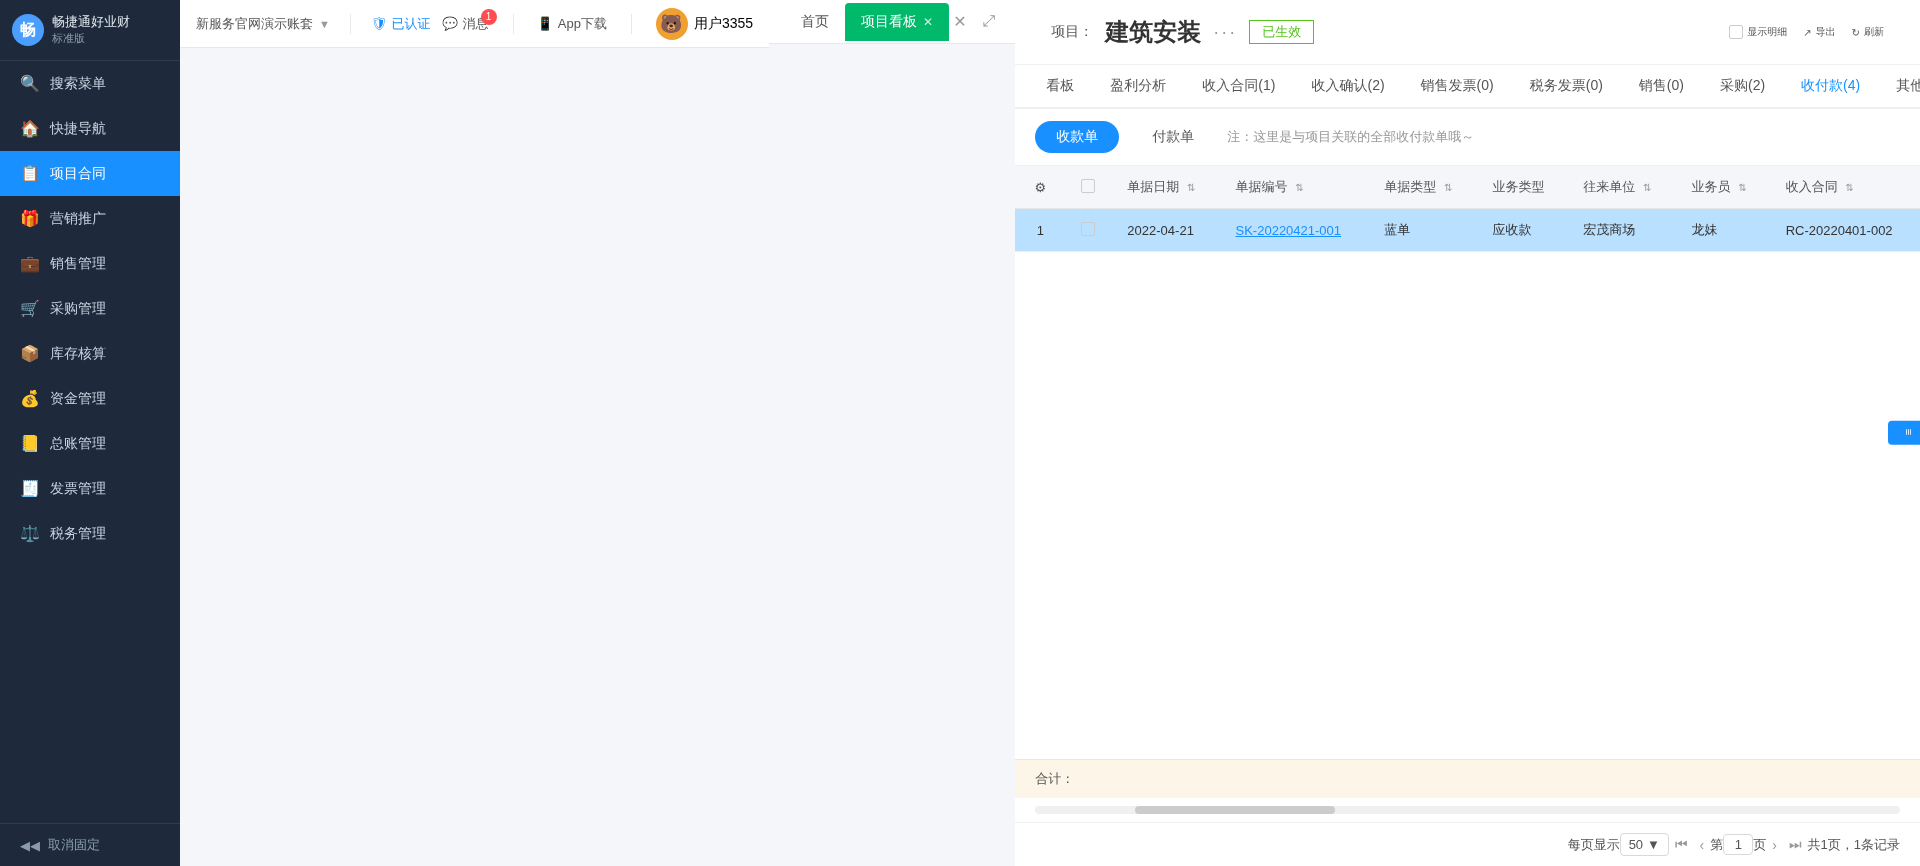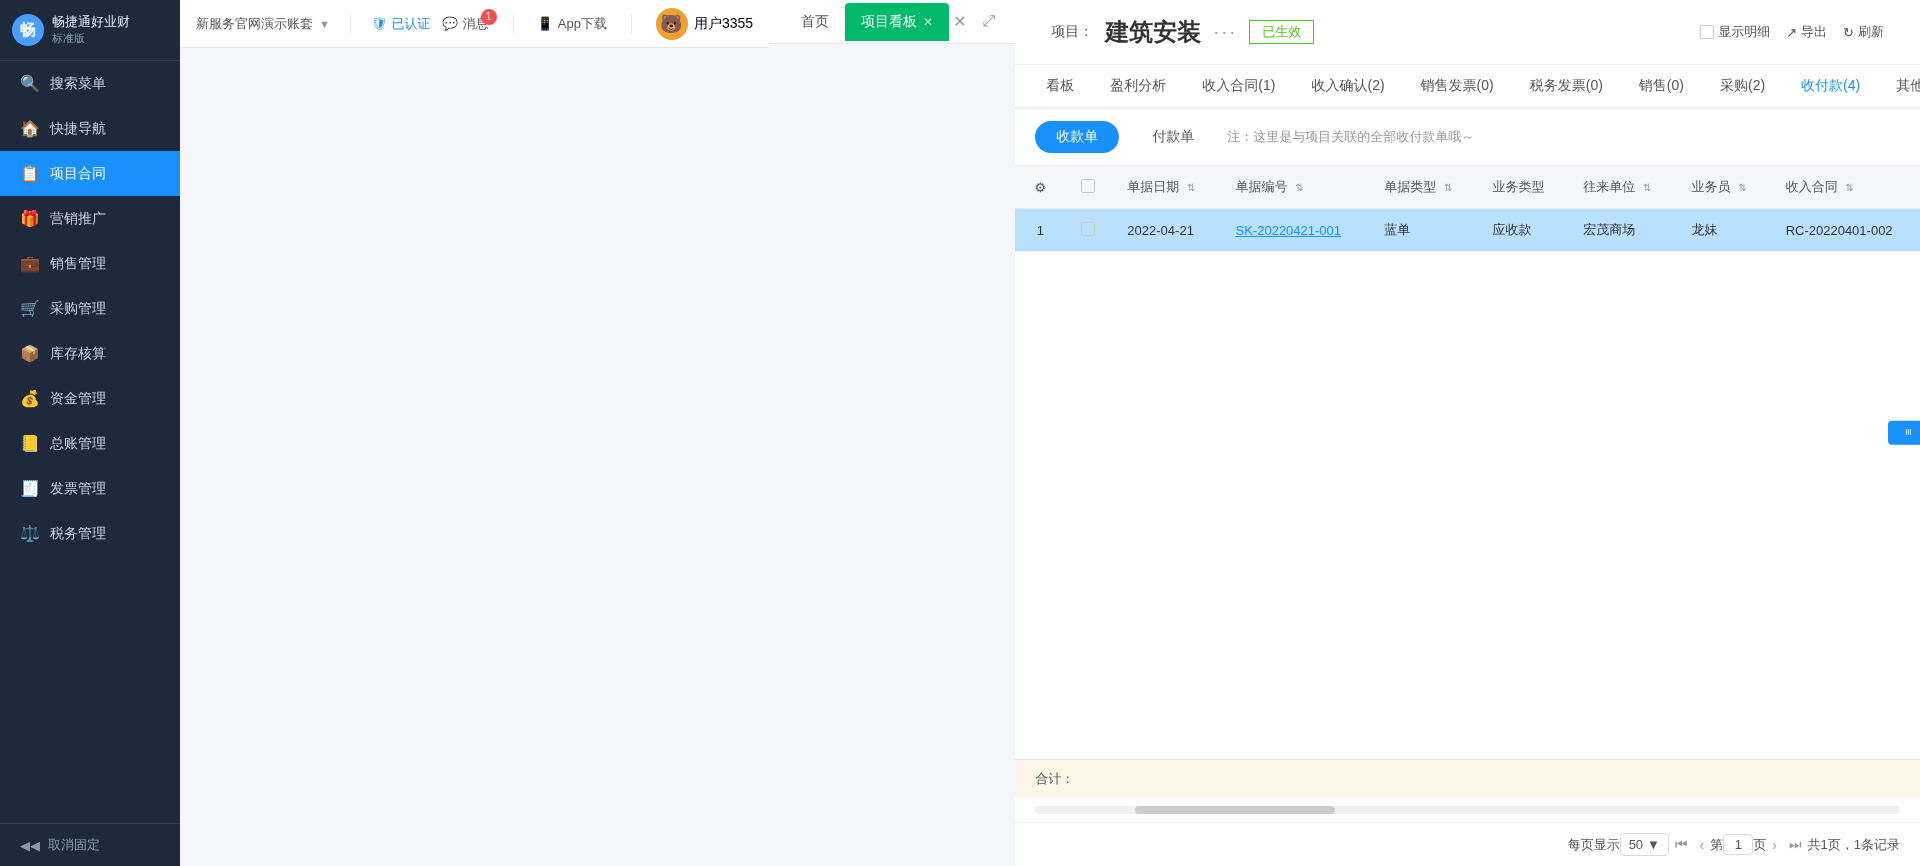--- a/index.html
+++ b/index.html
@@ -129,21 +129,21 @@
     .project-status-badge {
       border: 1px solid #52c41a;
       color: #52c41a;
       padding: 2px 12px;
       border-radius: 0;
       font-size: 13px;
     }
     .project-actions { margin-left: auto; display: flex; align-items: center; gap: 16px; }
     .project-action-btn {
       display: flex; align-items: center; gap: 4px;
-      color: #555; font-size: 13px; cursor: pointer;
+      color: #555; font-size: 10px; cursor: pointer;
     }
     .show-detail-check { width: 14px; height: 14px; border: 1px solid #ccc; display: inline-block; border-radius: 2px; }
 
     
     .sub-tabs {
       display: flex; align-items: center;
       padding: 0 13px;
       border-bottom: 2px solid #f0f0f0;
       gap: 0;
       overflow-x: auto;

